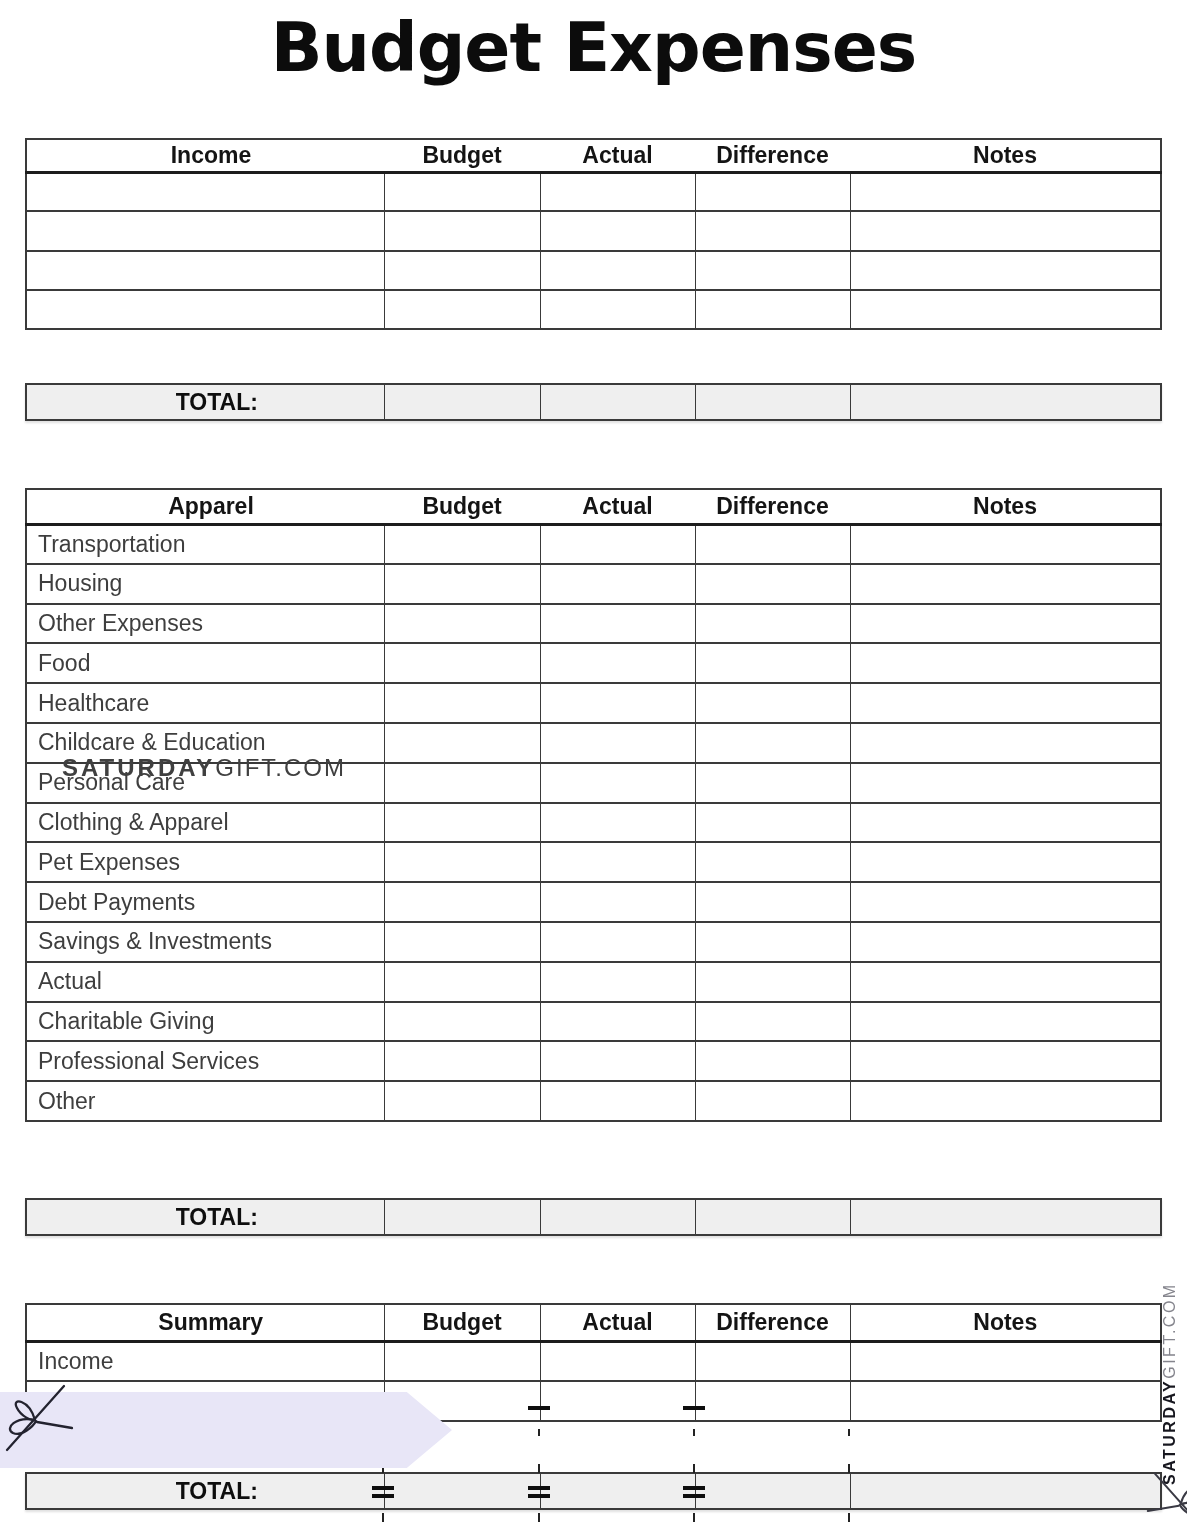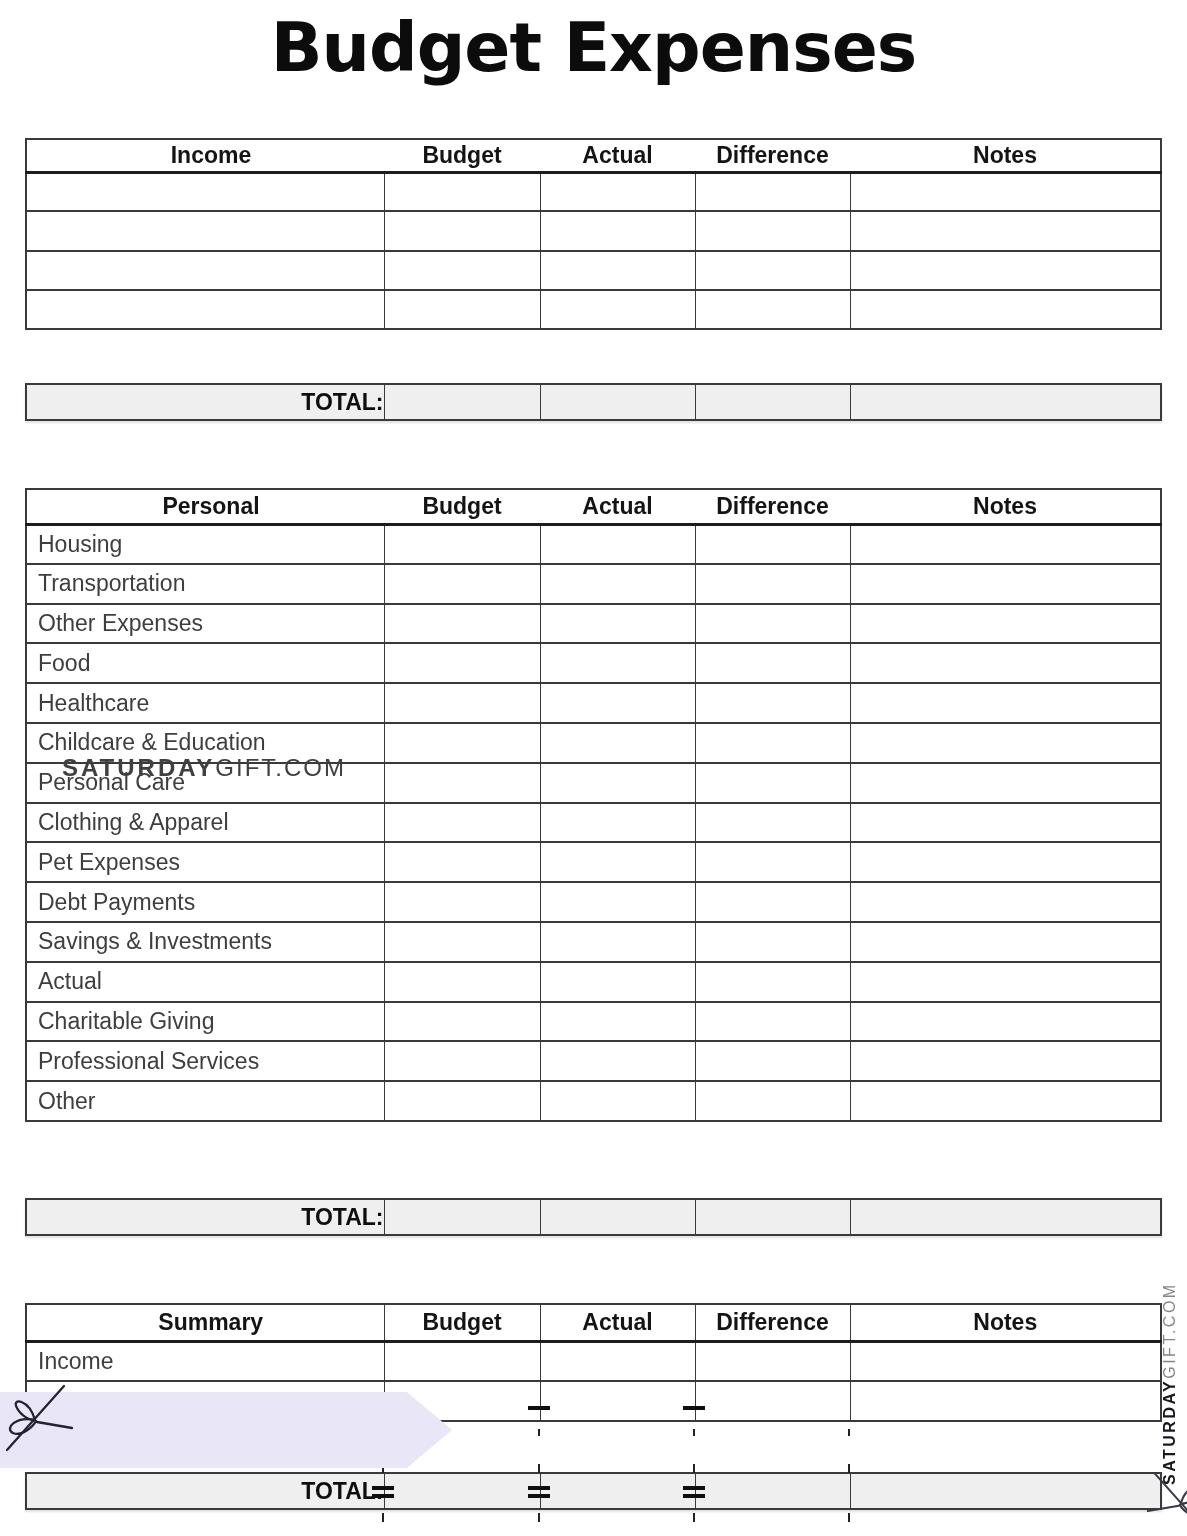--- a/index.html
+++ b/index.html
@@ -42,21 +42,21 @@
   .income-tbl tbody td { height:39.3px; }
 
   .exp-tbl thead th { height:35px; }
   .exp-tbl tbody td { height:39.8px; }
 
   .sum-tbl thead th { height:37px; }
   .sum-tbl tbody td { height:40px; }
 
   table.total-tbl td { background:#efefef; height:36px; }
   table.total-tbl { box-shadow:0 2px 2px rgba(0,0,0,0.12); }
-  td.total-lbl { font-size:23px; font-weight:bold; color:#0e0e0e; text-align:right; padding-left:23px; vertical-align:middle; }
+  td.total-lbl { font-size:23px; font-weight:bold; color:#0e0e0e; text-align:center; padding-left:23px; vertical-align:middle; }
 
   
   .bar { position:absolute; width:22px; height:4px; background:#0e0e0e; z-index:4; }
   .equals { position:absolute; width:22px; height:12px; z-index:4; }
   .equals .b1 { position:absolute; top:0; left:0; width:22px; height:4px; background:#0e0e0e; }
   .equals .b2 { position:absolute; top:8px; left:0; width:22px; height:4px; background:#0e0e0e; }
   .tick { position:absolute; width:2px; background:#222; z-index:3; }
 
   
   .banner {
@@ -162,37 +162,37 @@
   <table class="tbl plain-head exp-tbl" style="top:488px;">
     <colgroup>
         <col style="width:358px">
         <col style="width:156px">
         <col style="width:155px">
         <col style="width:155px">
         <col style="width:311px">
       </colgroup>
     <thead>
       <tr>
-        <th class="hl">Personal</th>
+        <th class="hl">Apparel</th>
         <th>Budget</th>
         <th>Actual</th>
         <th>Difference</th>
         <th>Notes</th>
       </tr>
     </thead>
     <tbody>
       <tr>
+          <td class="lbl">Transportation</td>
+          <td></td>
+          <td></td>
+          <td></td>
+          <td></td>
+        </tr>
+      <tr>
           <td class="lbl">Housing</td>
-          <td></td>
-          <td></td>
-          <td></td>
-          <td></td>
-        </tr>
-      <tr>
-          <td class="lbl">Transportation</td>
           <td></td>
           <td></td>
           <td></td>
           <td></td>
         </tr>
       <tr>
           <td class="lbl">Other Expenses</td>
           <td></td>
           <td></td>
           <td></td>

